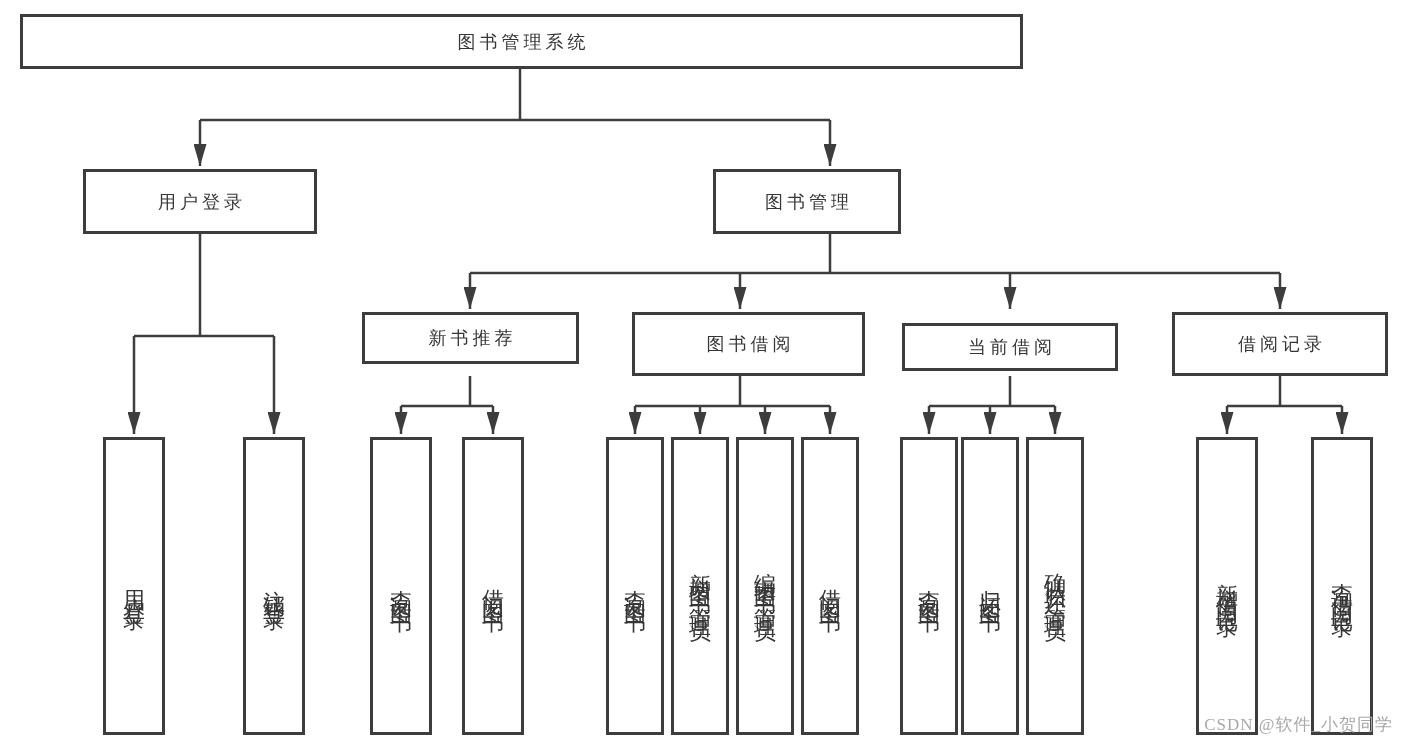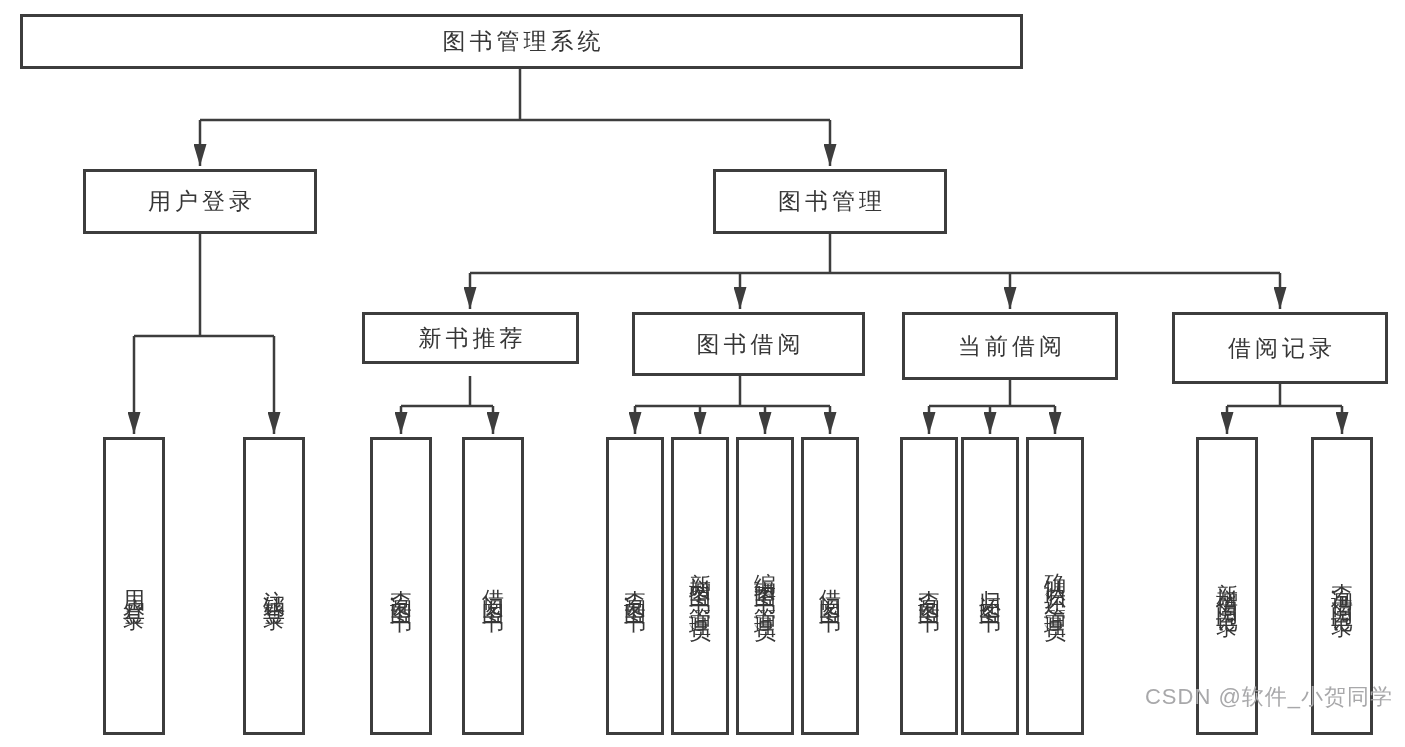--- a/index.html
+++ b/index.html
@@ -15,30 +15,30 @@
   .connectors .wire{stroke:var(--line,#3d3d3d);stroke-width:2.5;fill:none;}
   .connectors line{stroke:var(--line,#3d3d3d);stroke-width:2.5;}
   .connectors .arrowhead{fill:var(--line,#3d3d3d);}
   .node{
     position:absolute;box-sizing:border-box;
     border:3px solid var(--line,#3d3d3d);
     background:#ffffff;
     display:flex;align-items:center;justify-content:center;
     color:var(--text,#363636);
   }
-  .h-node span{font-size:23px;letter-spacing:4px;text-indent:4px;white-space:nowrap;}
+  .h-node span{font-size:18px;letter-spacing:4px;text-indent:4px;white-space:nowrap;}
   .v-node span{
     writing-mode:vertical-rl;
     text-orientation:mixed;
     font-size:22px;letter-spacing:7px;line-height:1.1;
   }
   .watermark{
-    position:absolute;right:12px;top:682px;
+    position:absolute;right:12px;top:713px;
     color:var(--watermark,#a8a8aa);
-    font-size:22px;letter-spacing:1px;white-space:nowrap;
+    font-size:17px;letter-spacing:1px;white-space:nowrap;font-family:Liberation Serif, serif;
   }
 </style>
 </head>
 <body>
 
 <div class="canvas">
 
   <svg class="connectors" width="1405" height="747" viewBox="0 0 1405 747">
     <defs>
       <marker id="arr" viewBox="0 0 22 13" refX="22" refY="6.5" markerWidth="22" markerHeight="13" markerUnits="userSpaceOnUse" orient="auto">
@@ -80,34 +80,34 @@
     <line x1="1342" y1="406" x2="1342" y2="434" marker-end="url(#arr)"></line>
   </svg>
 
   <div class="node h-node" style="left:20px;top:14px;width:1003px;height:55px">
     <span>图书管理系统</span>
   </div>
 
   <div class="node h-node" style="left:83px;top:169px;width:234px;height:65px">
     <span>用户登录</span>
   </div>
-  <div class="node h-node" style="left:713px;top:169px;width:234px;height:65px">
+  <div class="node h-node" style="left:713px;top:169px;width:188px;height:65px">
     <span>图书管理</span>
   </div>
 
   <div class="node h-node" style="left:362px;top:312px;width:217px;height:52px">
     <span>新书推荐</span>
   </div>
   <div class="node h-node" style="left:632px;top:312px;width:233px;height:64px">
     <span>图书借阅</span>
   </div>
-  <div class="node h-node" style="left:902px;top:312px;width:216px;height:68px">
+  <div class="node h-node" style="left:902px;top:323px;width:216px;height:48px">
     <span>当前借阅</span>
   </div>
-  <div class="node h-node" style="left:1172px;top:312px;width:216px;height:72px">
+  <div class="node h-node" style="left:1172px;top:312px;width:216px;height:64px">
     <span>借阅记录</span>
   </div>
 
   <div class="node v-node" style="left:103px;top:437px;width:62px;height:298px">
     <span>用户登录</span>
   </div>
   <div class="node v-node" style="left:243px;top:437px;width:62px;height:298px">
     <span>注销登录</span>
   </div>
 

